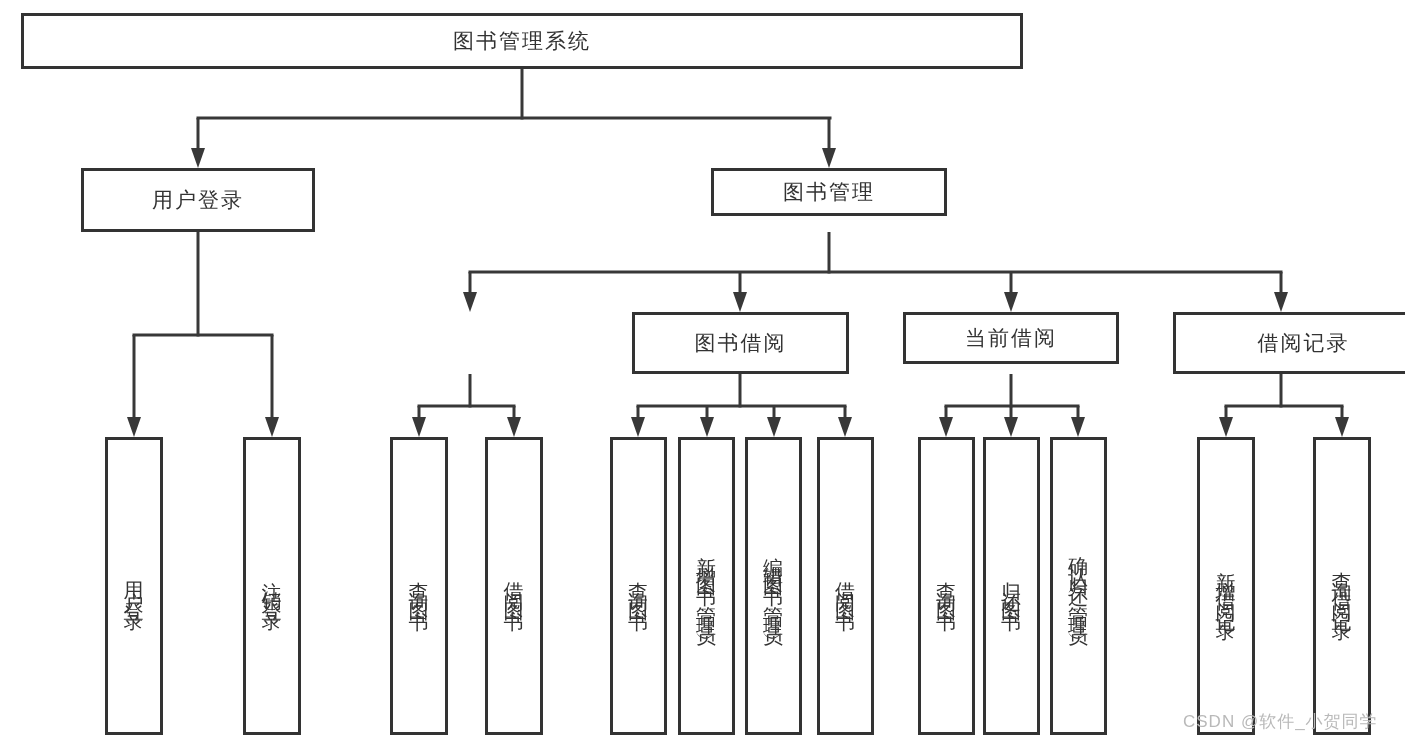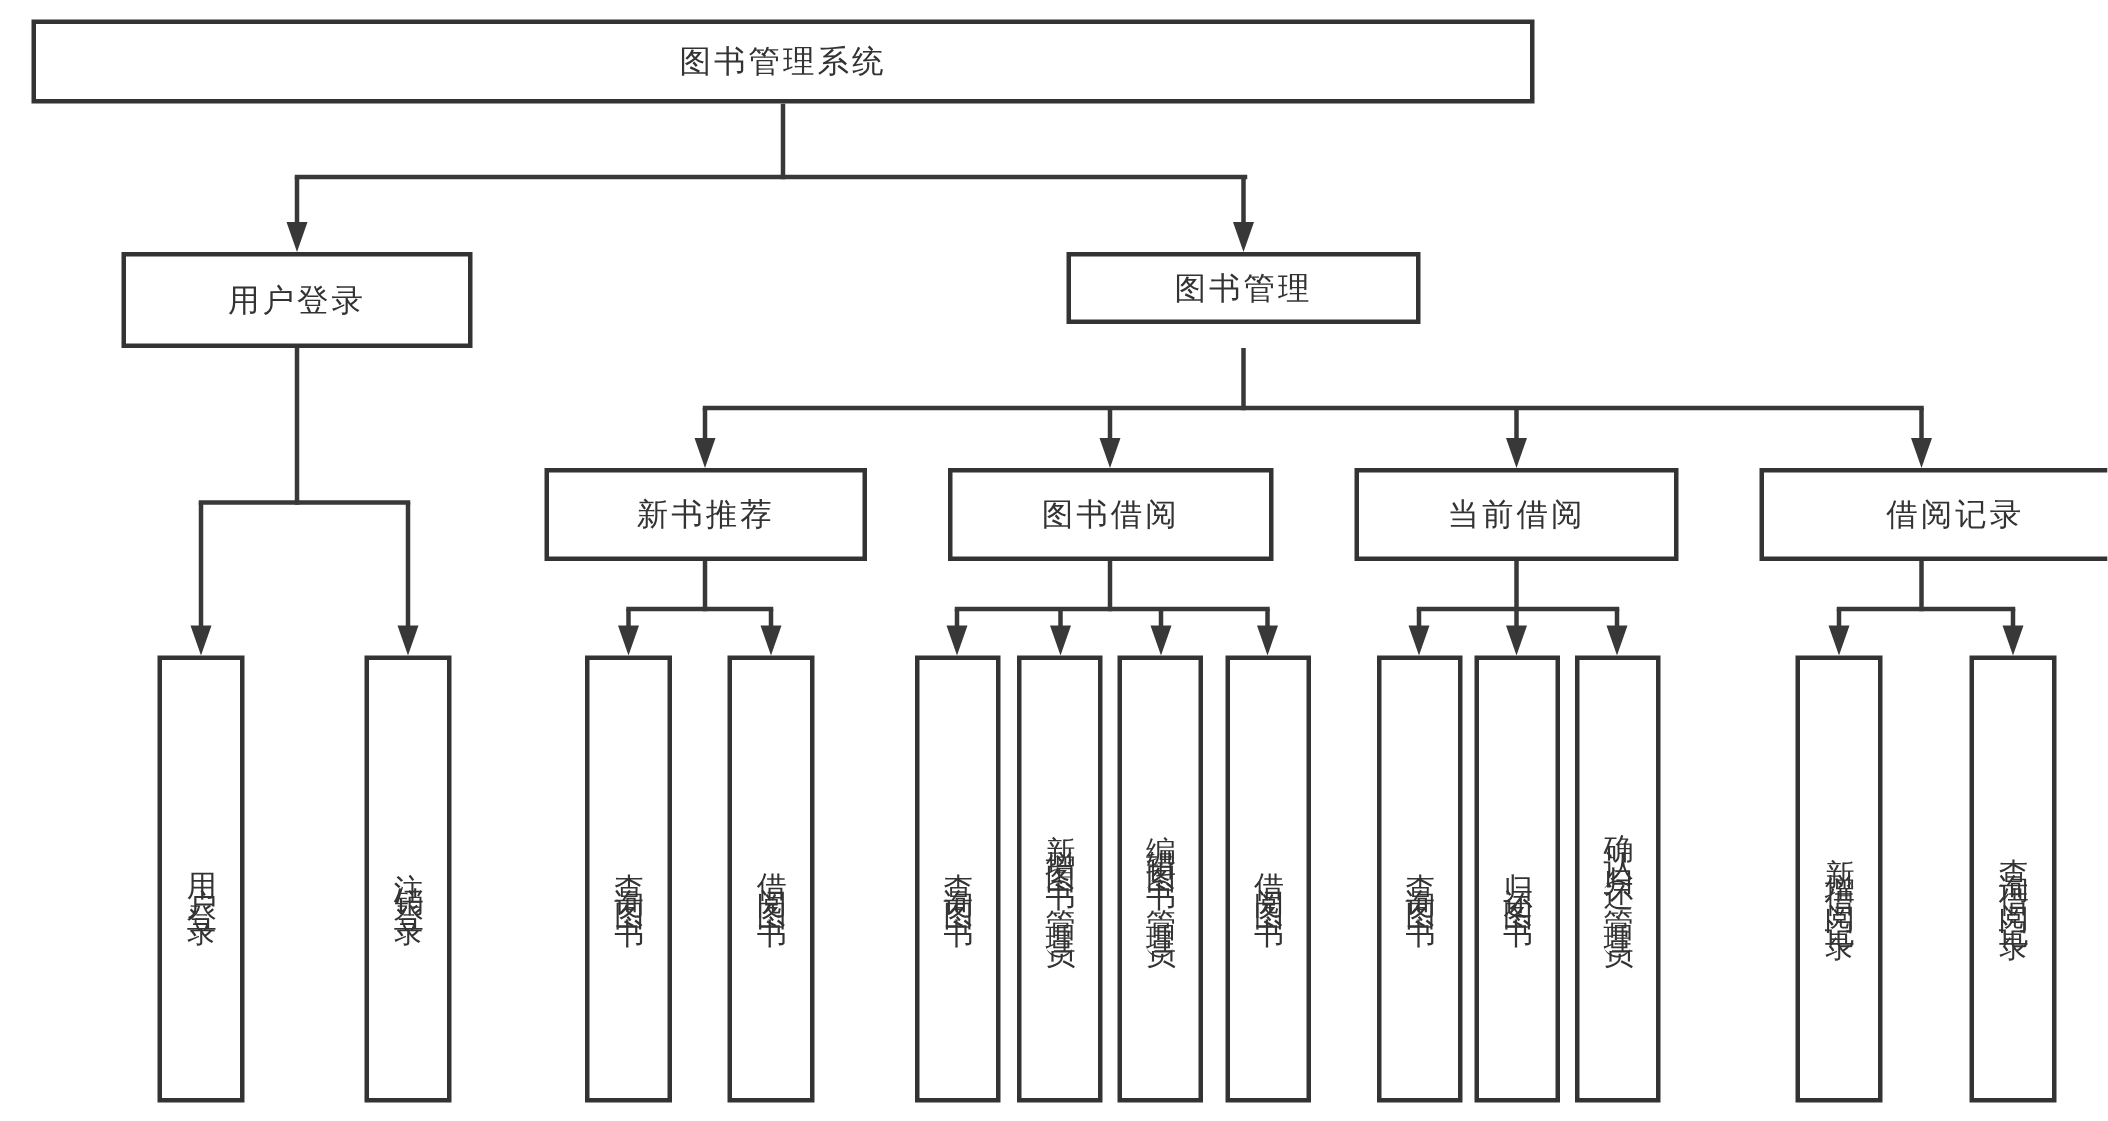--- a/index.html
+++ b/index.html
@@ -94,36 +94,36 @@
     <polygon class="ahead" points="1219,417 1233,417 1226,437"></polygon>
     <line class="cline" x1="1342" y1="406" x2="1342" y2="419"></line>
     <polygon class="ahead" points="1335,417 1349,417 1342,437"></polygon>
   </svg>
 
   <div class="node h-box" style="left:21px;top:13px;width:1002px;height:56px;">图书管理系统</div>
 
   <div class="node h-box" style="left:81px;top:168px;width:234px;height:64px;">用户登录</div>
   <div class="node h-box" style="left:711px;top:168px;width:236px;height:48px;">图书管理</div>
 
-  <div class="node h-box" style="left:363px;top:312px;width:215px;height:62px;">新书推荐</div>
   <div class="node h-box" style="left:632px;top:312px;width:217px;height:62px;">图书借阅</div>
-  <div class="node h-box" style="left:903px;top:312px;width:216px;height:62px;">当前借阅</div>
+  <div class="node h-box" style="left:903px;top:312px;width:216px;height:52px;">当前借阅</div>
   <div class="node h-box" style="left:1173px;top:312px;width:261px;height:62px;">借阅记录</div>
 
   <div class="node v-box" style="left:105px;top:437px;width:58px;height:298px;">用户登录</div>
   <div class="node v-box" style="left:243px;top:437px;width:58px;height:298px;">注销登录</div>
 
   <div class="node v-box" style="left:390px;top:437px;width:58px;height:298px;">查询图书</div>
   <div class="node v-box" style="left:485px;top:437px;width:58px;height:298px;">借阅图书</div>
 
   <div class="node v-box" style="left:610px;top:437px;width:57px;height:298px;">查询图书</div>
   <div class="node v-box" style="left:678px;top:437px;width:57px;height:298px;">新增图书（管理员）</div>
   <div class="node v-box" style="left:745px;top:437px;width:57px;height:298px;">编辑图书（管理员）</div>
   <div class="node v-box" style="left:817px;top:437px;width:57px;height:298px;">借阅图书</div>
 
   <div class="node v-box" style="left:918px;top:437px;width:57px;height:298px;">查询图书</div>
   <div class="node v-box" style="left:983px;top:437px;width:57px;height:298px;">归还图书</div>
   <div class="node v-box" style="left:1050px;top:437px;width:57px;height:298px;">确认归还（管理员）</div>
 
   <div class="node v-box" style="left:1197px;top:437px;width:58px;height:298px;">新增借阅记录</div>
   <div class="node v-box" style="left:1313px;top:437px;width:58px;height:298px;">查询借阅记录</div>
 
+  <div class="watermark">CSDN @软件_小贺同学</div>
 </div>
 
 </body></html>

